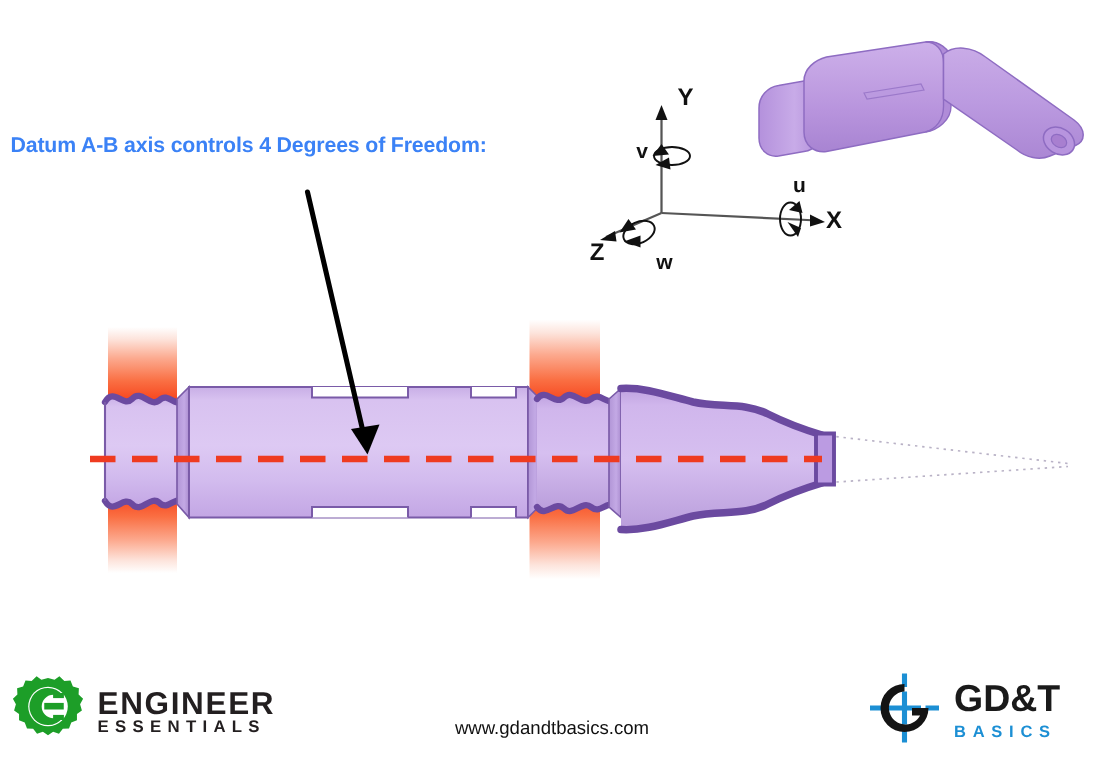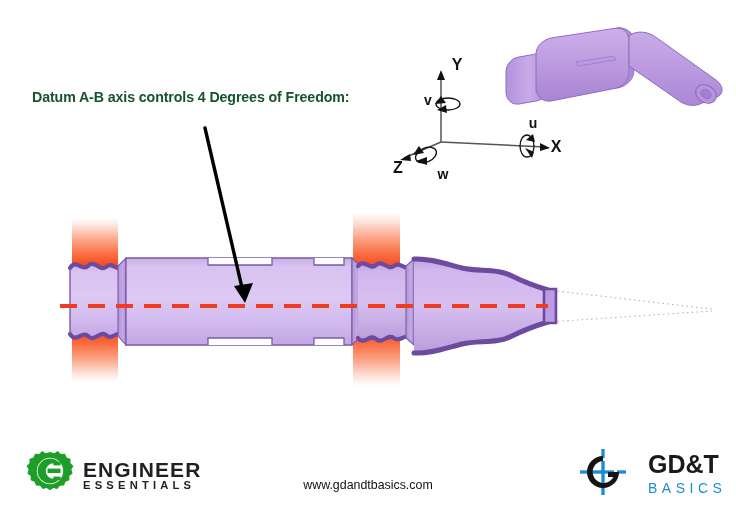--- a/index.html
+++ b/index.html
@@ -16,26 +16,26 @@
     position: relative;
     width: 736px;
     height: 509px;
     background: #ffffff;
     overflow: hidden;
   }
   .abs { position: absolute; }
 
   
   #annotation {
-    left: 32px;
+    left: 7px;
     top: 86px;
     width: 400px;
     font-size: 14.2px;
     font-weight: bold;
-    color: #14532d;
+    color: #3b82f6;
     line-height: 1.55;
     letter-spacing: -0.1px;
   }
   #annotation .line { display: block; white-space: nowrap; }
 
   
   #main-svg, #axis-svg, #iso-svg {
     position: absolute;
     left: 0; top: 0;
   }
@@ -45,21 +45,21 @@
     left: 0;
     top: 478px;
     width: 736px;
     text-align: center;
     font-size: 12.4px;
     font-weight: normal;
     color: #111111;
   }
 
   #ee-logo {
-    left: 26px;
+    left: 8px;
     top: 450px;
     display: flex;
     align-items: center;
     gap: 9px;
   }
   #ee-wordmark {
     display: flex;
     flex-direction: column;
     line-height: 1;
     padding-top: 2px;
@@ -76,37 +76,37 @@
     color: #231f20;
     letter-spacing: 4.2px;
     margin-top: 0;
   }
 
   #gdt-logo {
     left: 578px;
     top: 447px;
     display: flex;
     align-items: center;
-    gap: 20px;
+    gap: 8px;
   }
   #gdt-wordmark {
     display: flex;
     flex-direction: column;
     line-height: 1;
     padding-top: 3px;
   }
   #gdt-name {
     font-size: 25px;
     font-weight: bold;
     color: #1a1a1a;
     letter-spacing: 0px;
   }
   #gdt-sub {
-    font-size: 14px;
-    font-weight: normal;
+    font-size: 11px;
+    font-weight: bold;
     color: #1c8fd4;
     letter-spacing: 4.5px;
     margin-top: 4px;
   }
 
   .axis-label {
     font-size: 16px;
     font-weight: bold;
     fill: #111111;
     font-family: "Liberation Sans", sans-serif;

